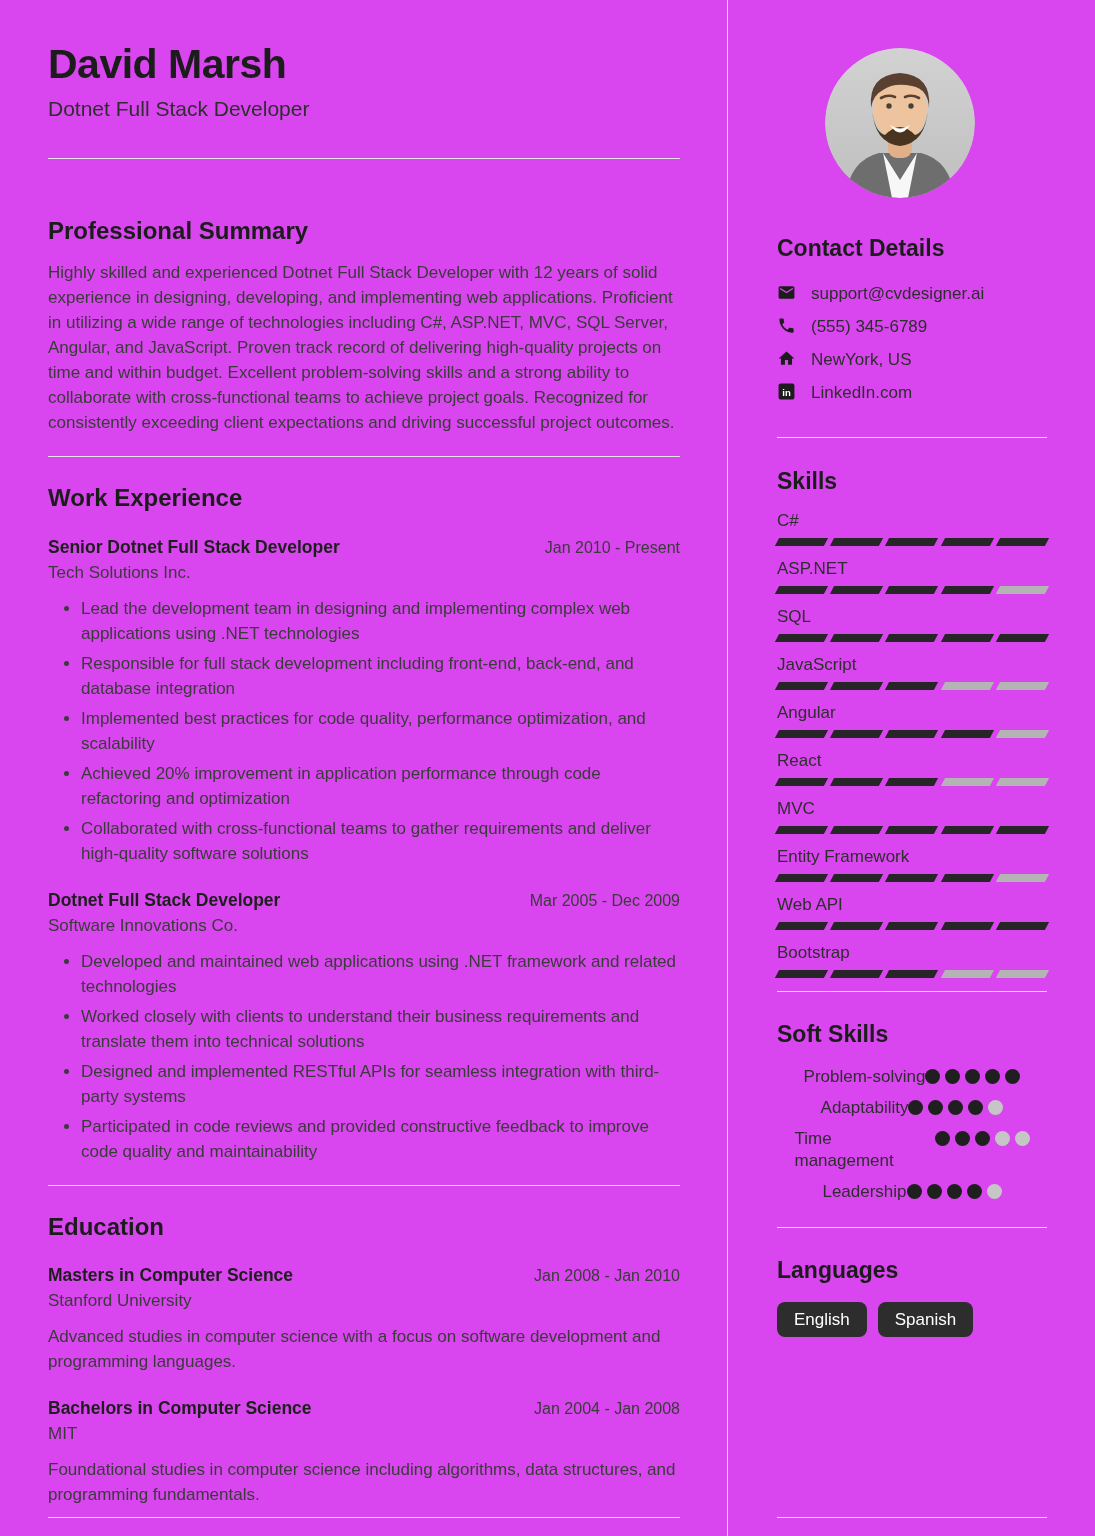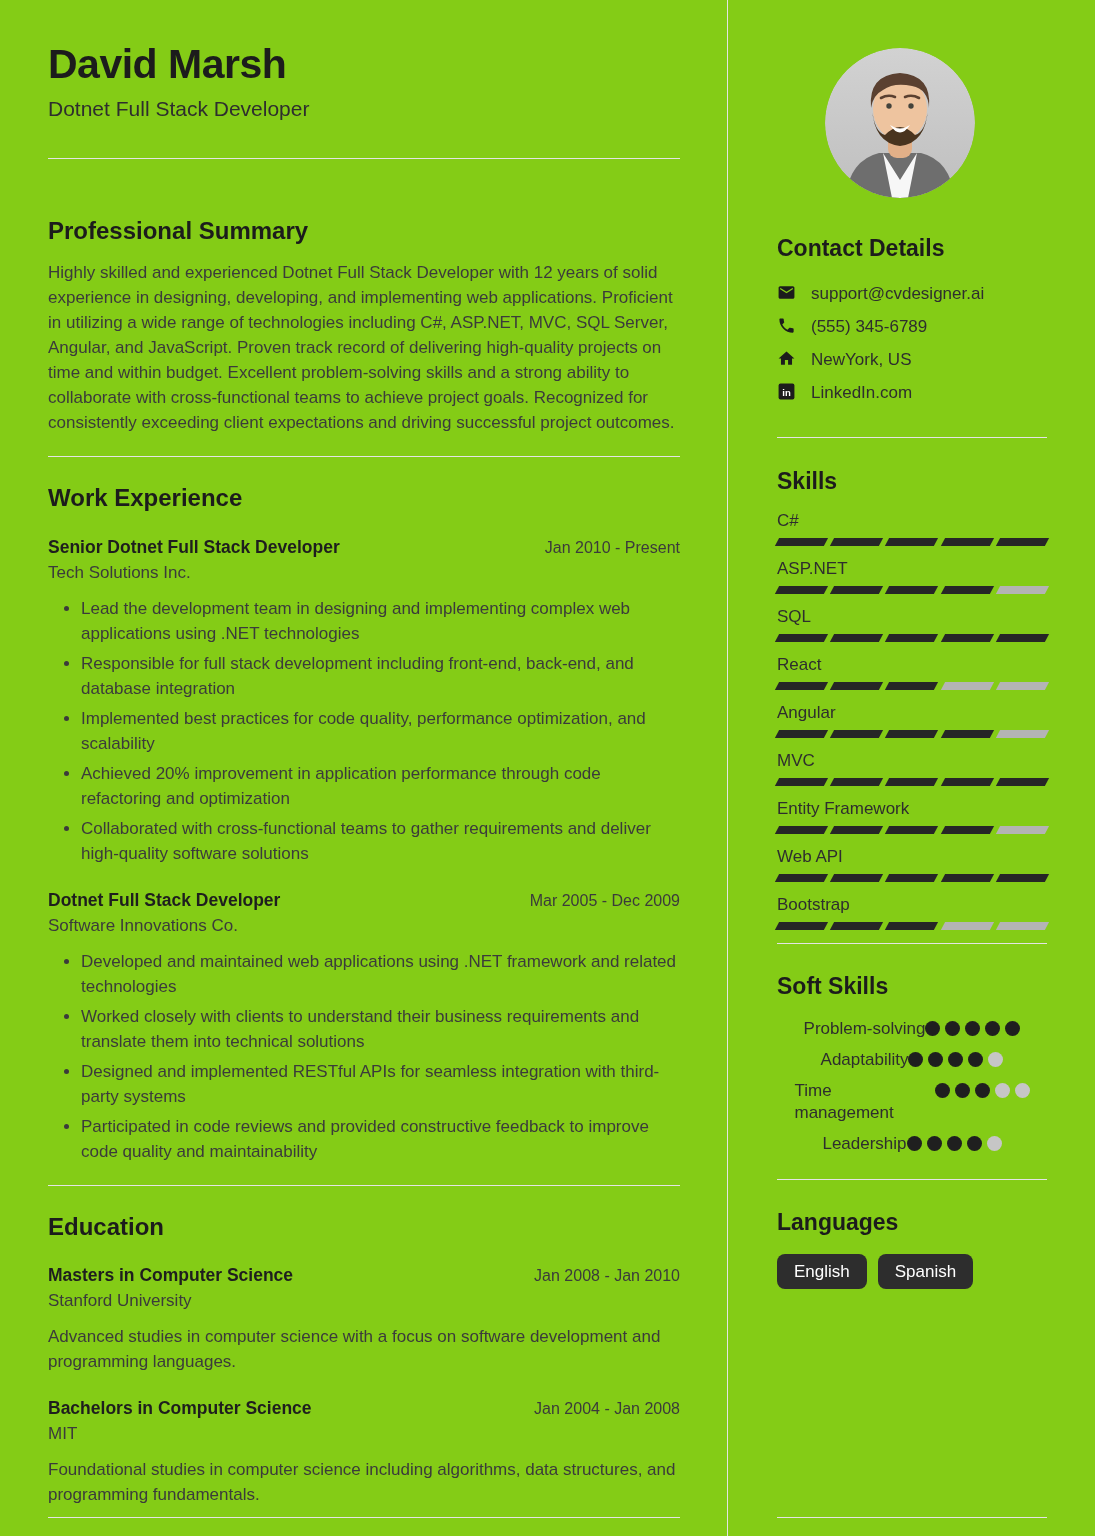--- a/index.html
+++ b/index.html
@@ -1,21 +1,21 @@
 <!DOCTYPE html>
 <html><head>
 <meta charset="utf-8">
 <style>
   html,body{margin:0;padding:0;background:#ffffff;}
   body{
     width:1095px;height:1536px;position:relative;overflow:hidden;
     font-family:"Liberation Sans","DejaVu Sans",sans-serif;
     color:#3b3b3b;-webkit-font-smoothing:antialiased;
   }
-  .page{position:relative;width:1095px;height:1536px;background:#84cc16;}
+  .page{position:relative;width:1095px;height:1536px;background:#d946ef;}
 
   
   .main-col{position:absolute;left:48px;top:0;width:632px;}
   .vdivider{position:absolute;left:727px;top:0;width:1px;height:1536px;background:#e3e3e3;}
   .side-col{position:absolute;left:777px;top:0;width:270px;}
 
   .rule{border:none;border-top:1px solid #e4e4e4;margin:0;}
 
   
   .name{font-size:41px;font-weight:700;color:#1c1c1c;letter-spacing:-0.5px;margin:42px 0 0 0;line-height:1.1;}
@@ -249,39 +249,49 @@
     <div class="skill-name">SQL</div>
     <div class="skill-bar">
             <span class="seg on"></span>
             <span class="seg on"></span>
             <span class="seg on"></span>
             <span class="seg on"></span>
             <span class="seg on"></span>
           </div>
   </div>
 
+  <div class="skill">
+    <div class="skill-name">JavaScript</div>
+    <div class="skill-bar">
+            <span class="seg on"></span>
+            <span class="seg on"></span>
+            <span class="seg on"></span>
+            <span class="seg off"></span>
+            <span class="seg off"></span>
+          </div>
+  </div>
+
+  <div class="skill">
+    <div class="skill-name">Angular</div>
+    <div class="skill-bar">
+            <span class="seg on"></span>
+            <span class="seg on"></span>
+            <span class="seg on"></span>
+            <span class="seg on"></span>
+            <span class="seg off"></span>
+          </div>
+  </div>
 
   <div class="skill">
     <div class="skill-name">React</div>
     <div class="skill-bar">
             <span class="seg on"></span>
             <span class="seg on"></span>
             <span class="seg on"></span>
             <span class="seg off"></span>
-            <span class="seg off"></span>
-          </div>
-  </div>
-
-  <div class="skill">
-    <div class="skill-name">Angular</div>
-    <div class="skill-bar">
-            <span class="seg on"></span>
-            <span class="seg on"></span>
-            <span class="seg on"></span>
-            <span class="seg on"></span>
             <span class="seg off"></span>
           </div>
   </div>
 
   <div class="skill">
     <div class="skill-name">MVC</div>
     <div class="skill-bar">
             <span class="seg on"></span>
             <span class="seg on"></span>
             <span class="seg on"></span>

